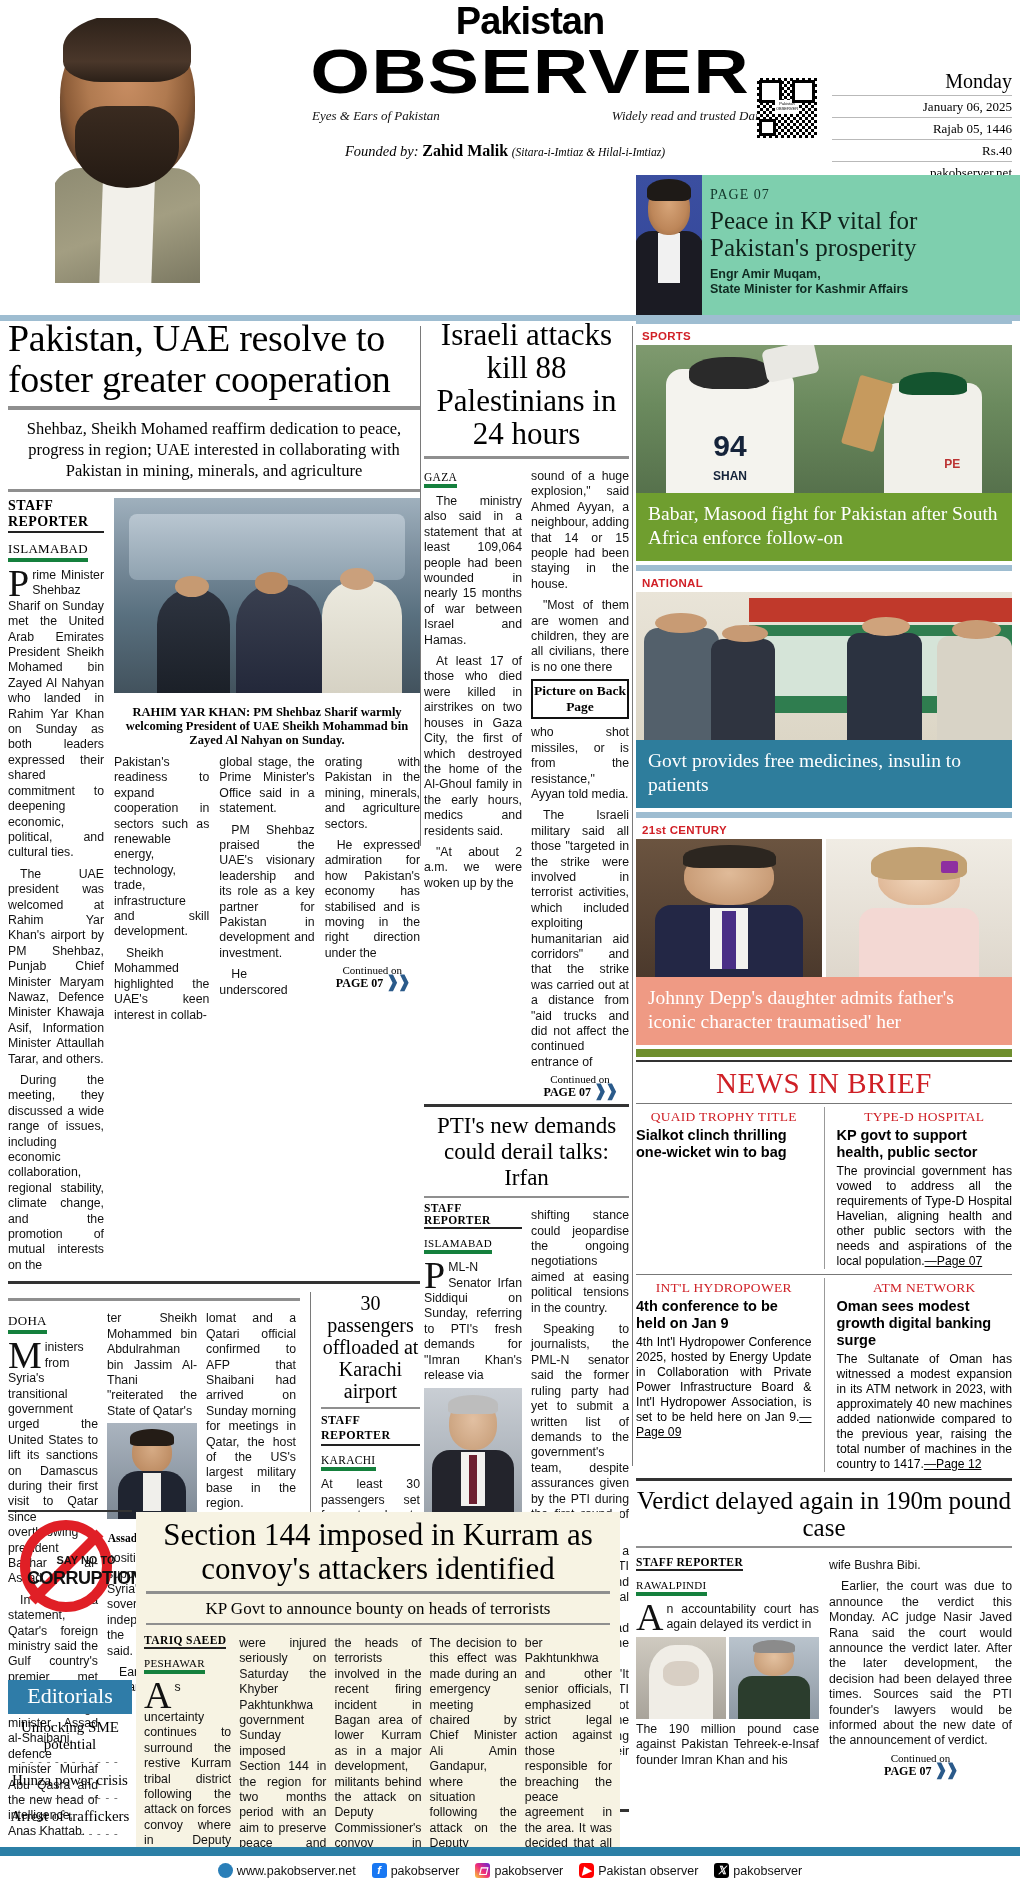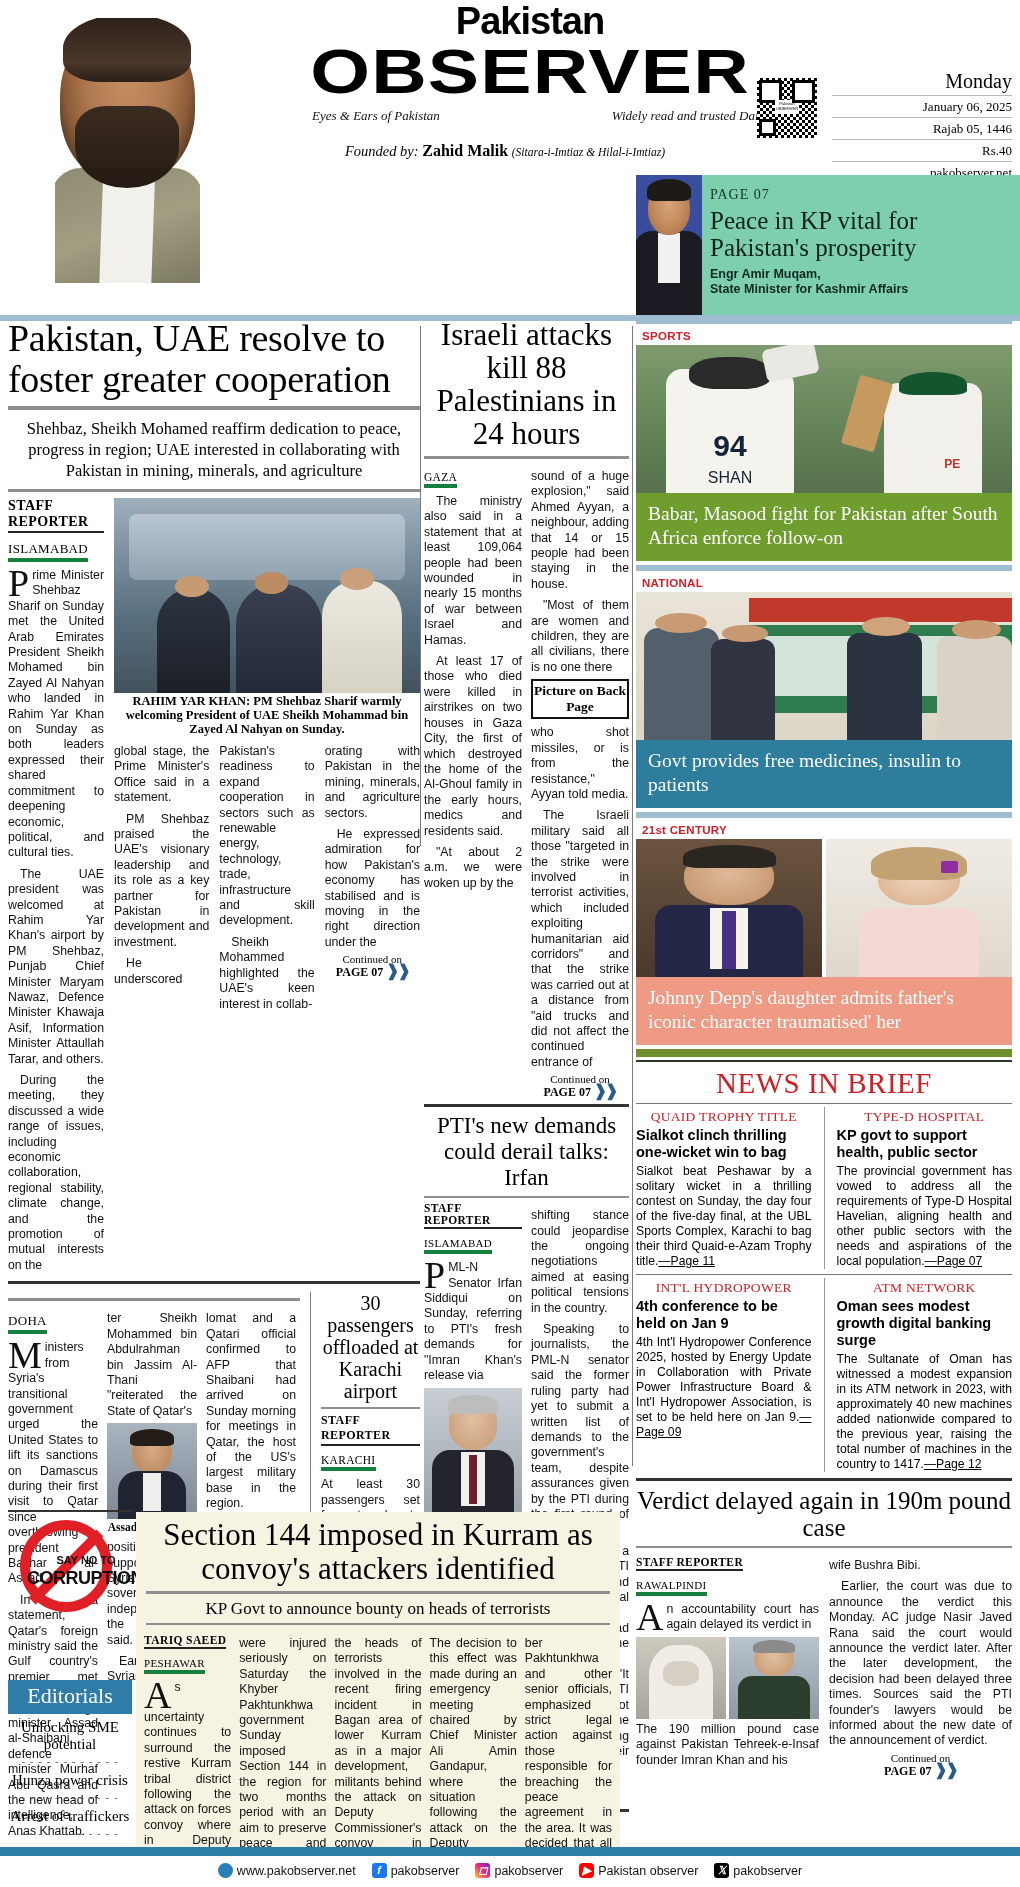--- a/index.html
+++ b/index.html
@@ -209,21 +209,21 @@
   .contd b { font-size:12px; }
   .contd .chev { color:#2a5a8a; font-weight:bold; letter-spacing:-2px; font-size:16px; }
 
   
   .photo { background:#fef9c3; position:relative; overflow:hidden; }
   .photo.plane {
     background:
       linear-gradient(180deg,#9fb0bd 0%,#7b8e9d 30%,#59707f 60%,#42525d 100%);
   }
   .cap {
-    font-size:12.5px; font-weight:bold; line-height:14px; text-align:center; padding-top:1px;
+    font-size:12.5px; font-weight:bold; line-height:14px; text-align:center; padding-top:12px;
     font-family:"Liberation Serif",serif;
   }
 
   h2.head2 { font-size:31px; line-height:33px; font-weight:normal; text-align:center; }
   h2.head2s { font-size:25px; line-height:27px; font-weight:normal; text-align:center; }
   h3.head3 { font-size:20px; line-height:22px; font-weight:normal; text-align:center; }
 
   .pic-back {
     border:2px solid #111; text-align:center; font-weight:bold; font-size:13.5px;
     padding:2px 0; margin:4px 0;
@@ -409,27 +409,27 @@
             <div style="position:absolute;left:14%;top:46%;width:24%;height:54%;background:linear-gradient(180deg,#2e3440,#1b2028);border-radius:40px 40px 0 0;"></div>
             <div style="position:absolute;left:40%;top:44%;width:28%;height:56%;background:linear-gradient(180deg,#3a4050,#23283a);border-radius:40px 40px 0 0;"></div>
             <div style="position:absolute;left:68%;top:42%;width:26%;height:58%;background:linear-gradient(180deg,#eceadf,#d6d2c4);border-radius:36px 36px 0 0;"></div>
             <div style="position:absolute;left:20%;top:40%;width:11%;height:11%;background:#c69a72;border-radius:50%;"></div>
             <div style="position:absolute;left:46%;top:38%;width:11%;height:11%;background:#bb8b62;border-radius:50%;"></div>
             <div style="position:absolute;left:74%;top:36%;width:11%;height:11%;background:#caa07c;border-radius:50%;"></div>
           </div>
           <div class="cap">RAHIM YAR KHAN: PM Shehbaz Sharif warmly welcoming President of UAE Sheikh Mohammad bin Zayed Al Nahyan on Sunday.</div>
           <div style="display:flex; gap:10px; margin-top:2px;">
             <div style="flex:1;">
+              <p class="body">Pakistan's readiness to expand cooperation in sectors such as renewable energy, technology, trade, infrastructure and skill development.</p>
+              <p class="body indent">Sheikh Mohammed highlighted the UAE's keen interest in collab-</p>
+            </div>
+            <div style="flex:1;">
               <p class="body">global stage, the Prime Minister's Office said in a statement.</p>
               <p class="body indent">PM Shehbaz praised the UAE's visionary leadership and its role as a key partner for Pakistan in development and investment.</p>
               <p class="body indent">He underscored</p>
-            </div>
-            <div style="flex:1;">
-              <p class="body">Pakistan's readiness to expand cooperation in sectors such as renewable energy, technology, trade, infrastructure and skill development.</p>
-              <p class="body indent">Sheikh Mohammed highlighted the UAE's keen interest in collab-</p>
             </div>
             <div style="flex:1;">
               <p class="body">orating with Pakistan in the mining, minerals, and agriculture sectors.</p>
               <p class="body indent">He expressed admiration for how Pakistan's economy has stabilised and is moving in the right direction under the</p>
               <div class="contd">
                 <span>Continued on</span><br>
                 <b>PAGE 07</b>
                 <span class="chev">❱❱</span>
               </div>
             </div>
@@ -558,21 +558,21 @@
     <div class="col-right">
 
       <div class="rule-blue" style="margin-bottom:2px;"></div>
       <div class="sec-label">SPORTS</div>
       <div class="photo" style="height:148px;">
         <div style="position:absolute;inset:0;background:linear-gradient(180deg,#7f9a6f 0%,#6b8a5e 40%,#56714c 100%);filter:blur(0px);"></div>
         <div style="position:absolute;left:8%;top:16%;width:34%;height:84%;background:#f4f3ee;border-radius:16px 16px 0 0;"></div>
         <div style="position:absolute;left:14%;top:8%;width:22%;height:22%;background:#2a2a2a;border-radius:45% 45% 35% 35%;"></div>
         <div style="position:absolute;left:34%;top:0%;width:14%;height:22%;background:#e9e8e3;border-radius:6px;transform:rotate(-12deg);"></div>
         <div style="position:absolute;left:12%;top:58%;width:26%;height:30%;color:#15233a;font-family:'Liberation Sans',sans-serif;font-weight:bold;font-size:30px;line-height:30px;text-align:center;">94</div>
-        <div style="position:absolute;left:12%;top:84%;width:26%;color:#15233a;font-family:'Liberation Sans',sans-serif;font-weight:normal;font-size:16px;text-align:center;">SHAN</div>
+        <div style="position:absolute;left:12%;top:84%;width:26%;color:#15233a;font-family:'Liberation Sans',sans-serif;font-weight:bold;font-size:12px;text-align:center;">SHAN</div>
         <div style="position:absolute;left:66%;top:26%;width:26%;height:74%;background:#f1f0ea;border-radius:14px 14px 0 0;"></div>
         <div style="position:absolute;left:70%;top:18%;width:18%;height:16%;background:#14542f;border-radius:50% 50% 20% 20%;"></div>
         <div style="position:absolute;left:57%;top:22%;width:9%;height:48%;background:#c69a5e;transform:rotate(16deg);border-radius:3px;"></div>
         <div style="position:absolute;left:82%;top:76%;color:#b33;font-family:'Liberation Sans',sans-serif;font-weight:bold;font-size:12px;">PE</div>
       </div>
       <div class="card-sports">
         <div class="card-caption">Babar, Masood fight for Pakistan after South Africa enforce follow-on</div>
       </div>
 
       <div class="rule-blue" style="margin-top:4px;margin-bottom:2px;"></div>
@@ -621,23 +621,20 @@
       <div style="height:8px;background:#6f8f2e;margin-top:4px;"></div>
       <div style="height:2px;background:#333;margin-top:3px;"></div>
 
       <div>
         <div class="nib-title">NEWS IN BRIEF</div>
         <div style="height:1px;background:#777;"></div>
         <div style="display:flex;gap:12px;margin-top:3px;">
           <div style="flex:1;">
             <div class="nib-kicker">QUAID TROPHY TITLE</div>
             <div class="nib-head">Sialkot clinch thrilling one-wicket win to bag</div>
-            <div class="nib-body">
-              <span>Sialkot beat Peshawar by a solitary wicket in a thrilling contest on Sunday, the day four of the five-day final, at the UBL Sports Complex, Karachi to bag their third Quaid-e-Azam Trophy title.</span><span class="pg">—Page 11</span>
-            </div>
           </div>
           <div style="width:1px;background:#999;"></div>
           <div style="flex:1;">
             <div class="nib-kicker">TYPE-D HOSPITAL</div>
             <div class="nib-head">KP govt to support health, public sector</div>
             <div class="nib-body">
               <span>The provincial government has vowed to address all the requirements of Type-D Hospital Havelian, aligning health and other public sectors with the needs and aspirations of the local population.</span><span class="pg">—Page 07</span>
             </div>
           </div>
         </div>

